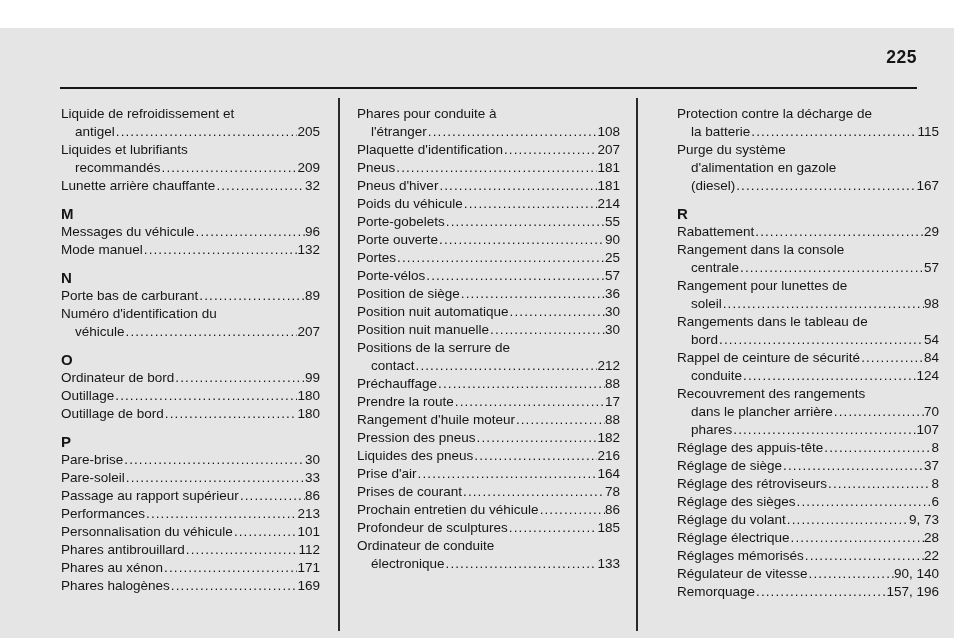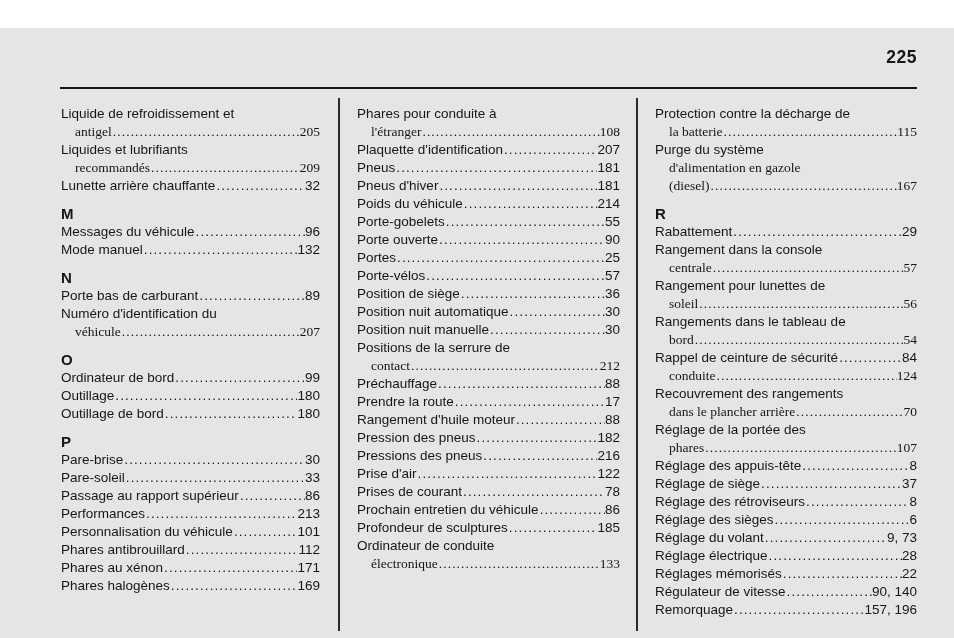--- a/index.html
+++ b/index.html
@@ -43,42 +43,42 @@
   .divider.d1 { left: 338px; }
   .divider.d2 { left: 636px; }
   .col {
     position: absolute;
     top: 77px;
     font-size: 13.5px;
     line-height: 18px;
   }
   .col.c1 { left: 61px;  width: 259px; }
   .col.c2 { left: 357px; width: 263px; }
-  .col.c3 { left: 655px; width: 262px; }
+  .col.c3 { left: 677px; width: 262px; }
   .section-header {
     font-size: 15px;
     font-weight: bold;
     line-height: 18px;
     margin-top: 10px;
   }
   .entry-line { white-space: nowrap; }
   .entry-last {
     display: flex;
     align-items: baseline;
   }
   .entry-last .t { white-space: nowrap; }
   .entry-last .dots {
     flex: 1;
     overflow: hidden;
     white-space: nowrap;
     letter-spacing: 1.1px;
     padding: 0 3px 0 1px;
   }
   .entry-last .pg { white-space: nowrap; }
-  .cont { padding-left: 14px; font-family: Liberation Serif, serif; }
+  .cont { padding-left: 14px; }
 </style>
 </head>
 <body>
 
 <div class="page">
   <div class="page-number">225</div>
   <div class="top-rule"></div>
   <div class="divider d1"></div>
   <div class="divider d2"></div>
   <div class="col c1">
@@ -333,30 +333,30 @@
       </div>
       <div class="entry">
         <div class="entry-last">
           <span class="t">Pression des pneus</span>
           <span class="dots">..........................................................................................</span>
           <span class="pg">182</span>
         </div>
       </div>
       <div class="entry">
         <div class="entry-last">
-          <span class="t">Pressions des pneus</span>
+          <span class="t">Liquides des pneus</span>
           <span class="dots">..........................................................................................</span>
           <span class="pg">216</span>
         </div>
       </div>
       <div class="entry">
         <div class="entry-last">
           <span class="t">Prise d'air</span>
           <span class="dots">..........................................................................................</span>
-          <span class="pg">122</span>
+          <span class="pg">164</span>
         </div>
       </div>
       <div class="entry">
         <div class="entry-last">
           <span class="t">Prises de courant</span>
           <span class="dots">..........................................................................................</span>
           <span class="pg">78</span>
         </div>
       </div>
       <div class="entry">
@@ -414,21 +414,21 @@
           <span class="t">centrale</span>
           <span class="dots">..........................................................................................</span>
           <span class="pg">57</span>
         </div>
       </div>
       <div class="entry">
         <div class="entry-line">Rangement pour lunettes de</div>
         <div class="entry-last cont">
           <span class="t">soleil</span>
           <span class="dots">..........................................................................................</span>
-          <span class="pg">56</span>
+          <span class="pg">98</span>
         </div>
       </div>
       <div class="entry">
         <div class="entry-line">Rangements dans le tableau de</div>
         <div class="entry-last cont">
           <span class="t">bord</span>
           <span class="dots">..........................................................................................</span>
           <span class="pg">54</span>
         </div>
       </div>
@@ -448,21 +448,20 @@
       </div>
       <div class="entry">
         <div class="entry-line">Recouvrement des rangements</div>
         <div class="entry-last cont">
           <span class="t">dans le plancher arrière</span>
           <span class="dots">..........................................................................................</span>
           <span class="pg">70</span>
         </div>
       </div>
       <div class="entry">
-        <div class="entry-line">Réglage de la portée des</div>
         <div class="entry-last cont">
           <span class="t">phares</span>
           <span class="dots">..........................................................................................</span>
           <span class="pg">107</span>
         </div>
       </div>
       <div class="entry">
         <div class="entry-last">
           <span class="t">Réglage des appuis-tête</span>
           <span class="dots">..........................................................................................</span>

